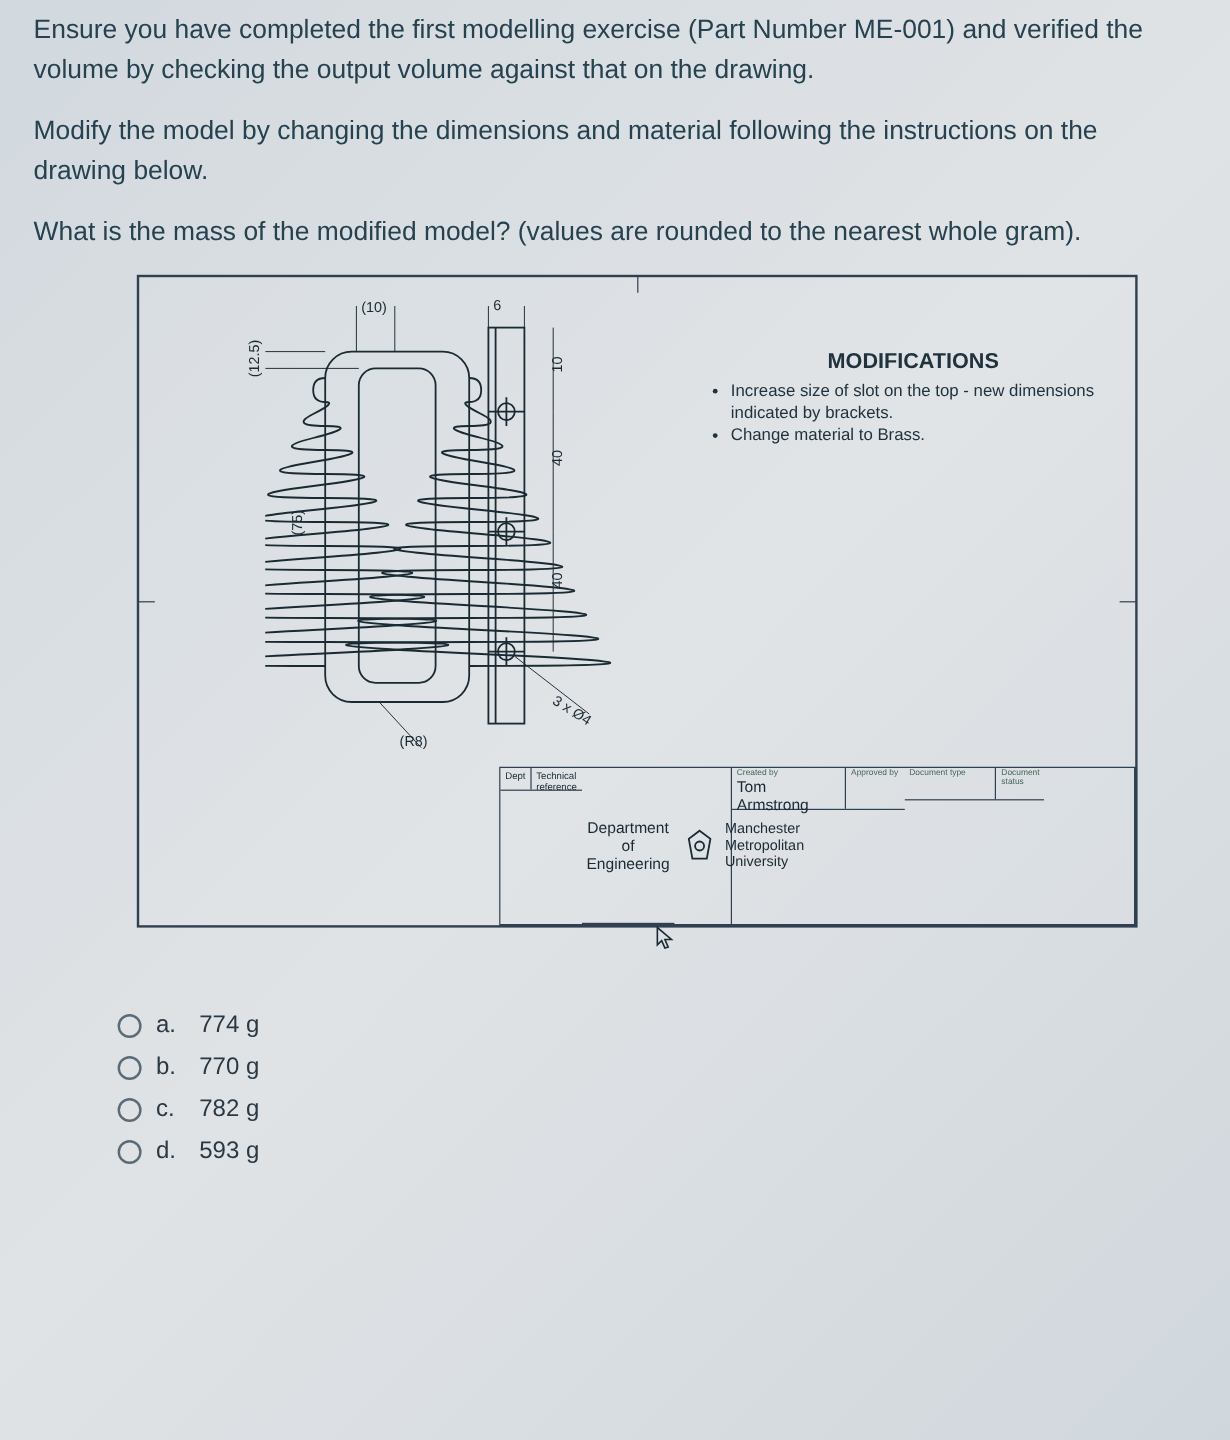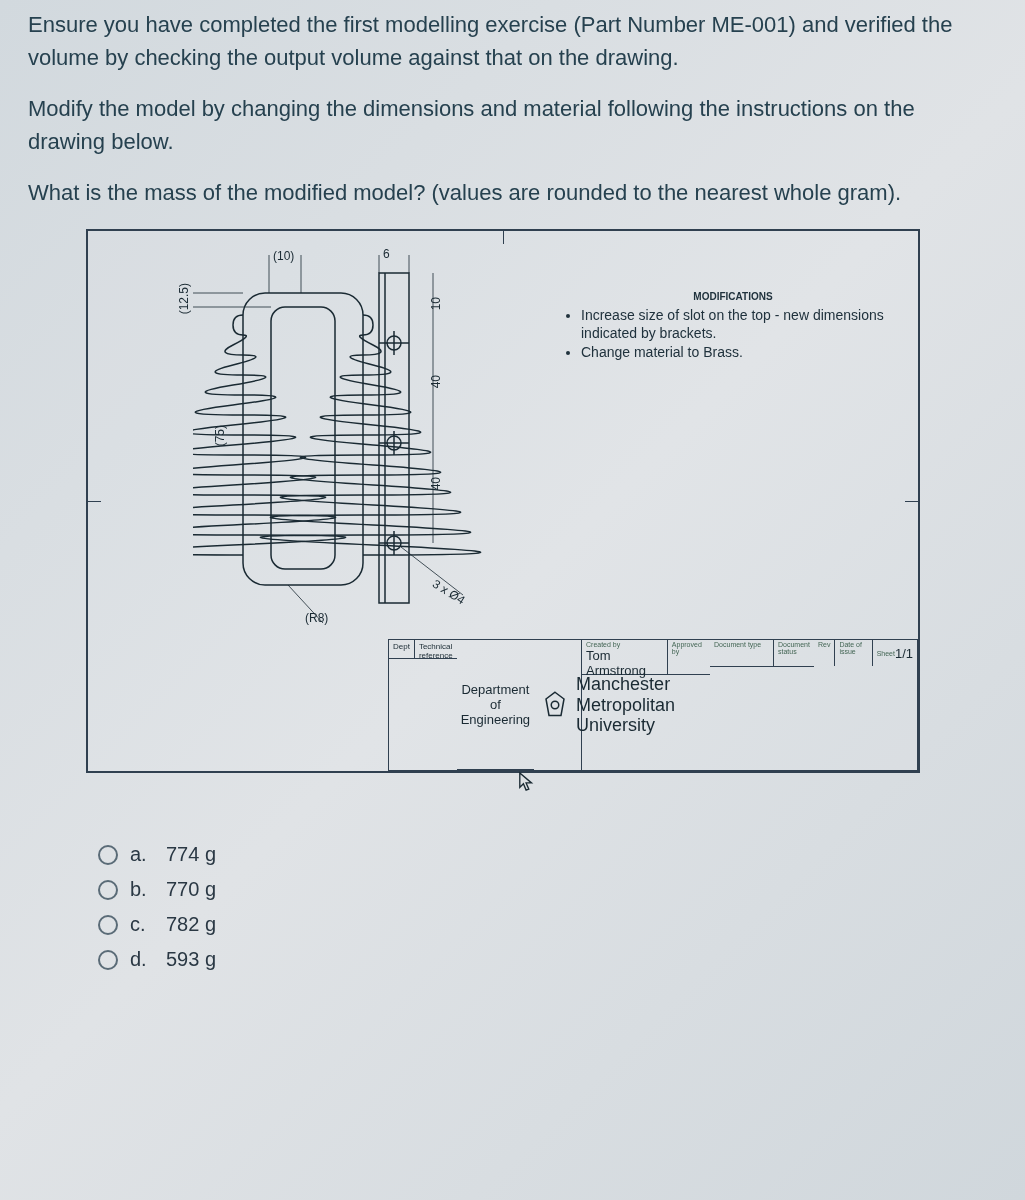--- a/index.html
+++ b/index.html
@@ -1,39 +1,39 @@
 <!DOCTYPE html>
 <html><head>
 <meta charset="utf-8">
 <style>
   html,body{margin:0;padding:0;width:1025px;height:1200px;background:#d8dcdf;font-family:Arial,Helvetica,sans-serif;color:#2a3540;overflow:hidden}
   .page{padding:8px 28px 18px 28px;box-sizing:border-box;width:100%;height:100%;background:linear-gradient(135deg,#d2d9de 0%,#e0e3e6 50%,#d0d7dc 100%);position:relative}
   .q-text{font-size:22px;line-height:1.5;color:#26414f;margin-bottom:20px}
   .q-text p{margin:0 0 18px 0}
-  .drawing-frame{margin:20px auto 0 58px;width:830px;height:540px;border:2px solid #304050;background:rgba(255,255,255,0.05);position:relative}
+  .drawing-frame{margin:20px auto 0 86px;width:830px;height:540px;border:2px solid #304050;background:rgba(255,255,255,0.05);position:relative}
   .tick{position:absolute;background:#304050}
   .tick.top{left:50%;top:-1px;width:1px;height:14px}
   .tick.left{left:-1px;top:50%;width:14px;height:1px}
   .tick.right{right:-1px;top:50%;width:14px;height:1px}
   .part{position:absolute;left:105px;top:24px;width:290px;height:370px}
   .dim{position:absolute;font-size:12px;color:#1a2a33}
   .vrot{writing-mode:vertical-rl;transform:rotate(180deg)}
   .mods{position:absolute;left:475px;top:60px;width:340px;font-size:14px;color:#20323d}
-  .mods h4{margin:0 0 4px 0;font-size:10px;text-align:center;font-weight:700}
+  .mods h4{margin:0 0 4px 0;font-size:18px;text-align:center;font-weight:700}
   .mods ul{margin:0;padding-left:18px}
   .mods li{margin:1px 0;line-height:1.3}
   .tblock{position:absolute;left:300px;bottom:-1px;right:-1px;height:130px;border:1px solid #304050;border-right:2px solid #304050;border-bottom:2px solid #304050;font-size:11px;color:#1a2a33;display:flex}
   .tb-left{width:192px;border-right:1px solid #304050;display:flex;flex-direction:row}
   .tb-hdr{height:18px;border-bottom:1px solid #304050;display:flex}
   .tb-hdr div{font-size:8px;padding:2px 4px}
   .tb-dept{flex:1;border-bottom:1px solid #304050;display:flex;align-items:center;justify-content:center;font-size:13px;text-align:center;padding:4px}
   .tb-uni{flex:1.4;display:flex;align-items:center;gap:6px;padding:2px 6px}
   .logo{width:30px;height:30px;flex-shrink:0}
   .logo svg{width:100%;height:100%}
-  .tb-uni-txt{font-size:18px;line-height:1.15}
+  .tb-uni-txt{font-size:12px;line-height:1.15}
   .tb-right{flex:1;display:flex;flex-direction:row}
   .row{display:flex;border-bottom:1px solid #304050}
   .cell{border-right:1px solid #304050;padding:1px 4px}
   .cell:last-child{border-right:none}
   .lbl{font-size:7px;color:#465}
   .val{font-size:13px}
   .big{font-size:18px}
   .options{margin-top:70px;margin-left:70px;font-size:20px;color:#2a3844}
   .opt{display:flex;align-items:center;gap:12px;margin:12px 0}
   .radio{width:16px;height:16px;border:2px solid #5a6b77;border-radius:50%;flex-shrink:0;background:transparent}
@@ -146,32 +146,20 @@
           </div>
         </div>
         <div class="row" style="height:26px">
           <div class="cell" style="width:60%">
             <div class="lbl">Document type</div>
           </div>
           <div class="cell" style="flex:1">
             <div class="lbl">Document status</div>
           </div>
         </div>
-        <div class="row" style="height:26px;border-bottom:none">
-          <div class="cell" style="width:18%">
-            <div class="lbl">Rev</div>
-          </div>
-          <div class="cell" style="width:42%">
-            <div class="lbl">Date of issue</div>
-          </div>
-          <div class="cell" style="flex:1;display:flex;justify-content:space-between;align-items:center">
-            <div class="lbl">Sheet</div>
-            <div class="val">1/1</div>
-          </div>
-        </div>
       </div>
     </div>
 
     <div class="cursor">
       <svg viewBox="0 0 20 24">
           <path d="M2 2 L2 18 L6 14 L9 21 L12 20 L9 13 L15 13 Z" fill="none" stroke="#1a2a33" stroke-width="1.5"></path>
         </svg>
     </div>
   </div>
 

